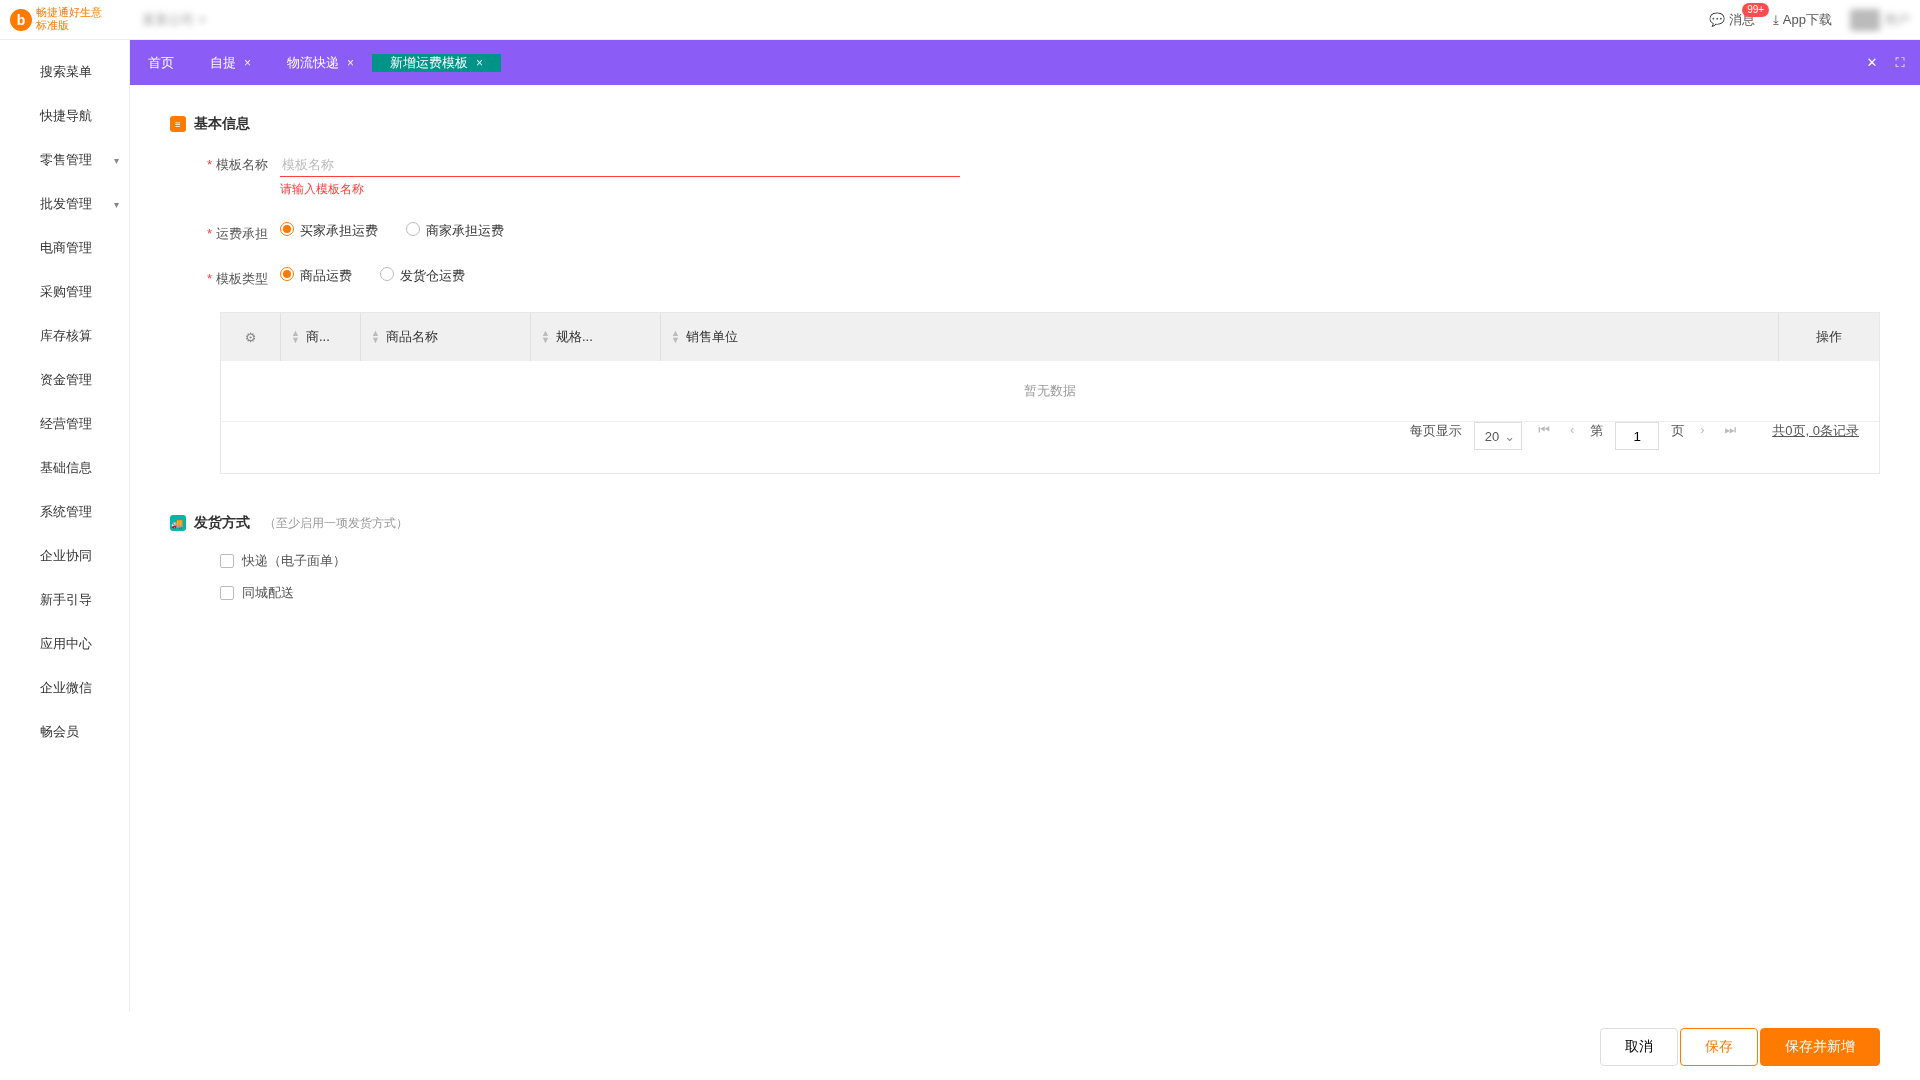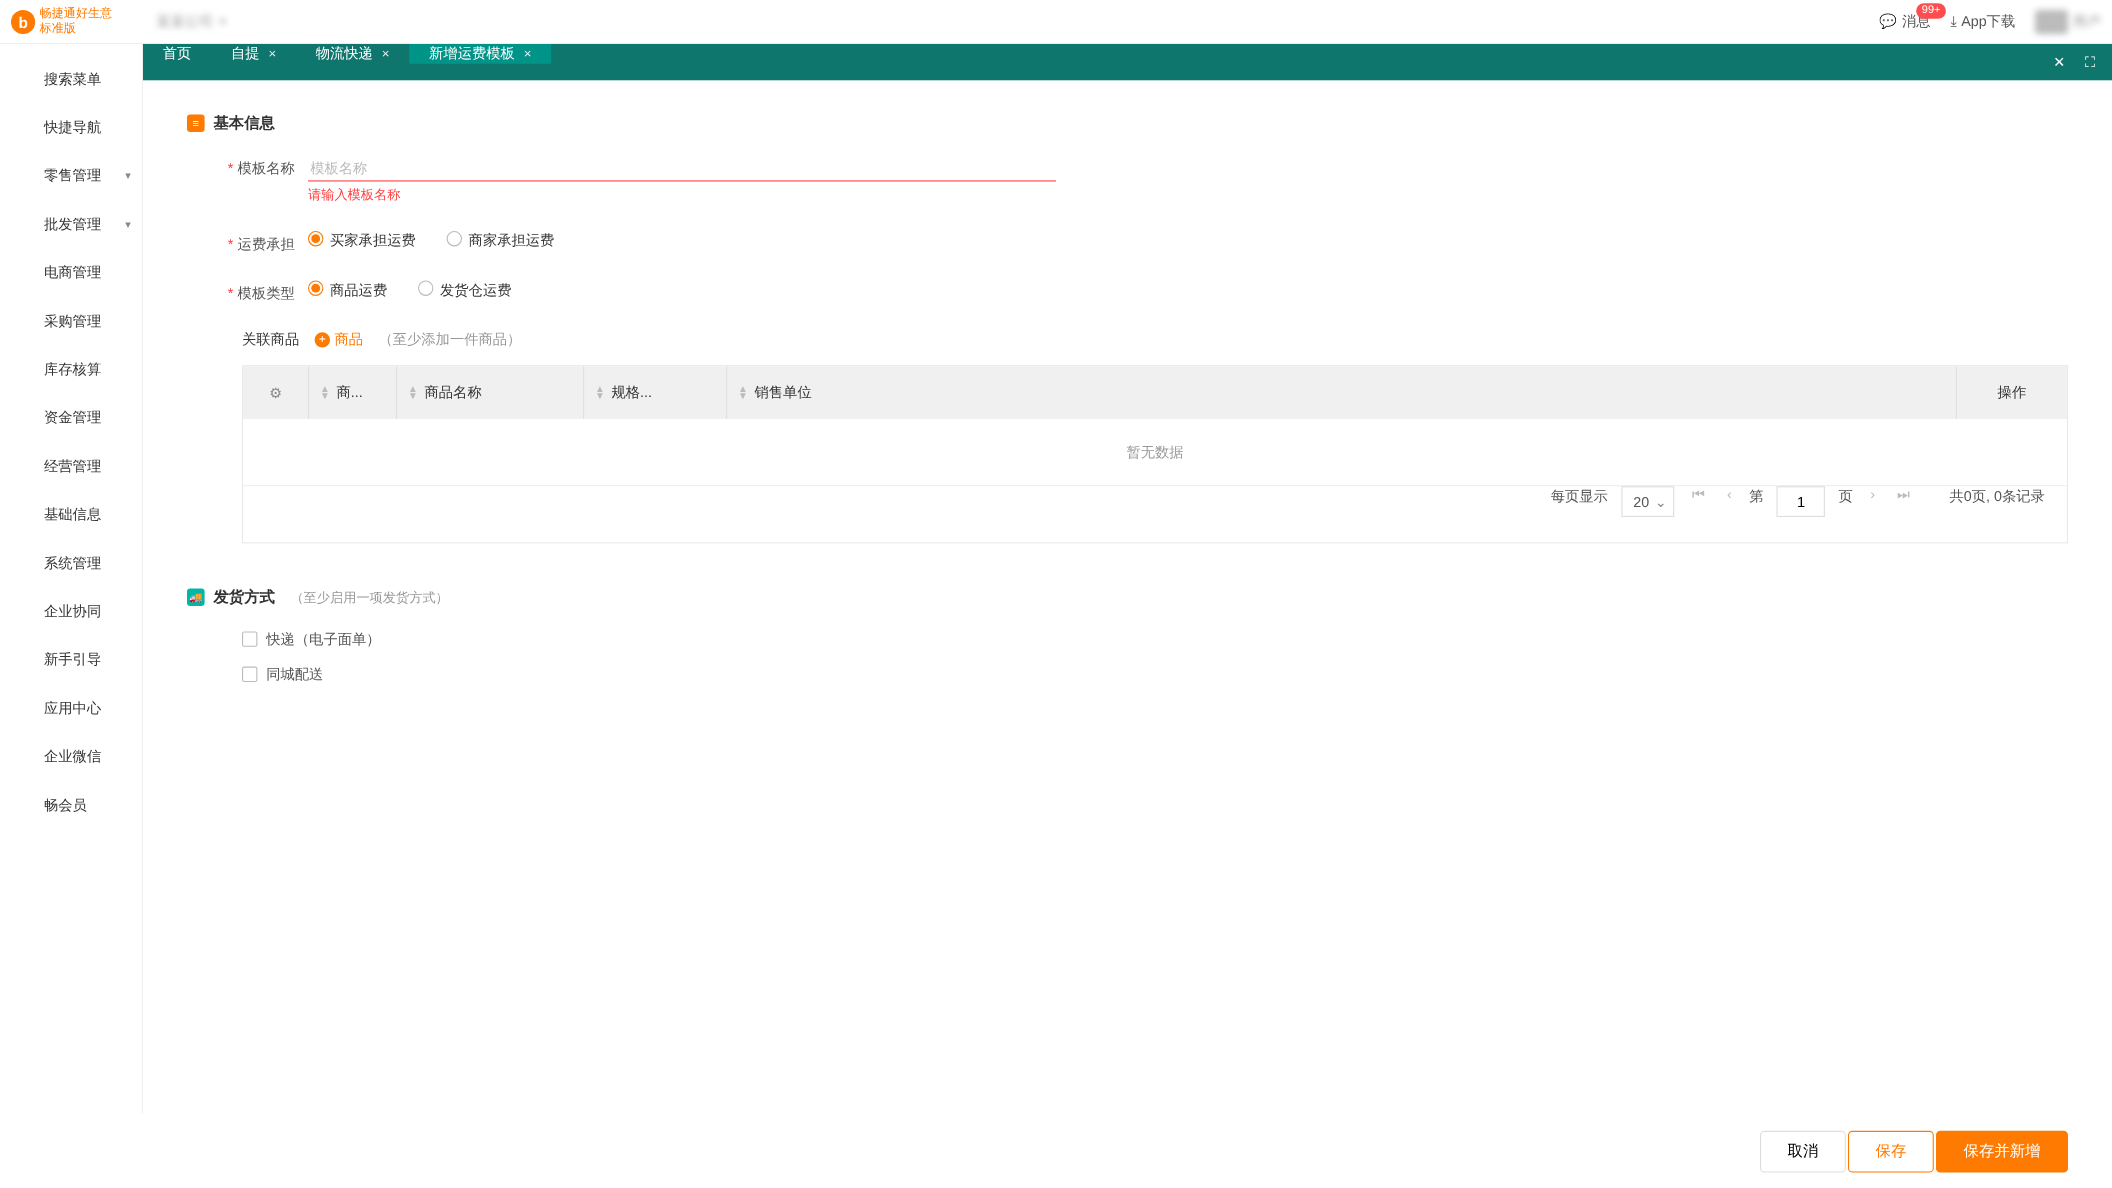--- a/index.html
+++ b/index.html
@@ -20,21 +20,21 @@
 .user-name { color:#999; filter: blur(3px);}
 
 
 .layout { display:flex; height: calc(1080px - 40px); padding-left: 20px; }
 .sidebar { width:110px; background:#fff; border-right:1px solid #eee; padding-top:10px;}
 .side-item { height:44px; display:flex; align-items:center; padding-left:20px; color:#333; cursor:pointer; font-size:13px;}
 .side-item.has-sub::after { content:"▾"; margin-left:auto; margin-right:10px; color:#888; font-size:10px;}
 .main { flex:1; display:flex; flex-direction:column; background:#fff;}
 
 
-.tabbar { height:33px; background:#0f766e; display:flex; align-items:flex-start; color:#fff; position:relative;}
+.tabbar { height:45px; background:#8b5cf6; display:flex; align-items:center; color:#fff; position:relative;}
 .tab { display:flex; align-items:center; padding:0 18px; cursor:pointer; font-size:13px; position:relative;}
 .tab.active { background:#009489; }
 .tab .close { margin-left:8px; font-size:12px; opacity:.9;}
 .tabbar-right { position:absolute; right:0; top:0; height:100%; display:flex; align-items:center; gap:4px; padding:0 8px;}
 .tabbar-right .tbtn { width:24px; height:24px; display:flex;align-items:center;justify-content:center; color:#fff; cursor:pointer;}
 
 
 .content { flex:1; overflow:auto; padding: 30px 40px 80px 40px; position:relative;}
 .section-head { display:flex; align-items:center; gap:8px; font-weight:bold; font-size:14px; color:#333; margin-bottom:20px;}
 .sh-icon { width:16px; height:16px; border-radius:3px; background:#ff7a00; display:flex;align-items:center;justify-content:center;color:#fff;font-size:10px;}
@@ -201,28 +201,20 @@
                 <span>商品运费</span>
               </div>
               <div class="radio">
                 <span class="dot"></span>
                 <span>发货仓运费</span>
               </div>
             </div>
         </div>
       </div>
 
-      <div class="assoc-row">
-        <span>关联商品</span>
-        <span class="link-add">
-          <span class="plus-circ">+</span>
-          <span>商品</span>
-        </span>
-        <span class="hint">（至少添加一件商品）</span>
-      </div>
 
       <div class="table-wrap">
         <div class="thead">
           <div class="th gear">⚙</div>
           <div class="th c1">
               <span class="sort">
                 <span>▲</span>
                 <span>▼</span>
               </span>
               <span>商...</span>
@@ -258,21 +250,21 @@
           <div class="page-size">
               <span>20</span>
             </div>
           <span class="pgbtn">⏮</span>
           <span class="pgbtn">‹</span>
           <span>第</span>
           <input class="page-input" value="1" style="">
           <span>页</span>
           <span class="pgbtn">›</span>
           <span class="pgbtn">⏭</span>
-          <span style="margin-left:20px;">共0页, 0条记录</span>
+          <span style="margin-left:20px;text-decoration:underline;">共0页, 0条记录</span>
         </div>
       </div>
 
       <div class="ship-section">
         <div class="section-head">
           <div class="sh-icon green">🚚</div>
           <span>发货方式</span>
           <span class="sh-hint">（至少启用一项发货方式）</span>
         </div>
         <div id="ship-opts">

